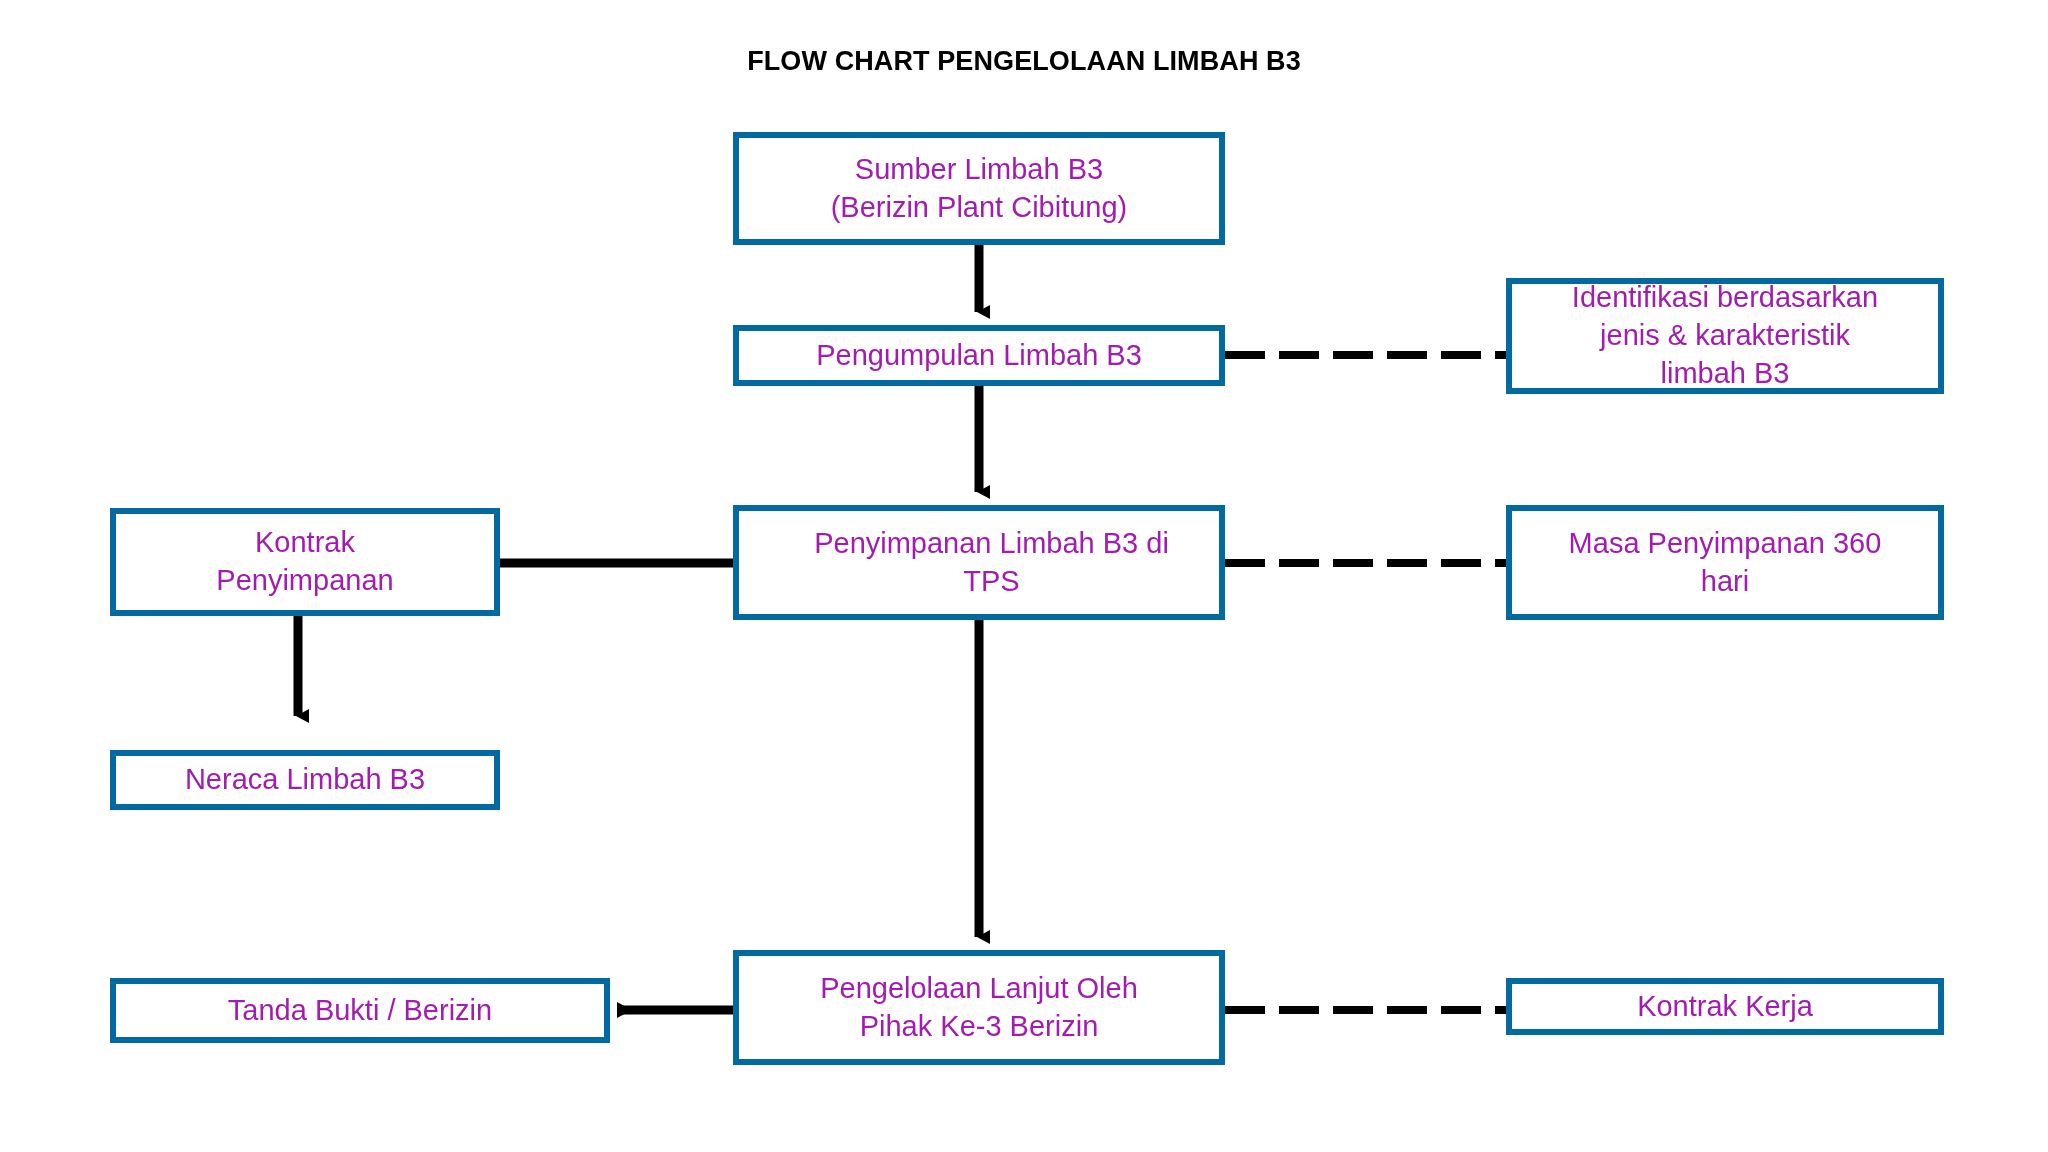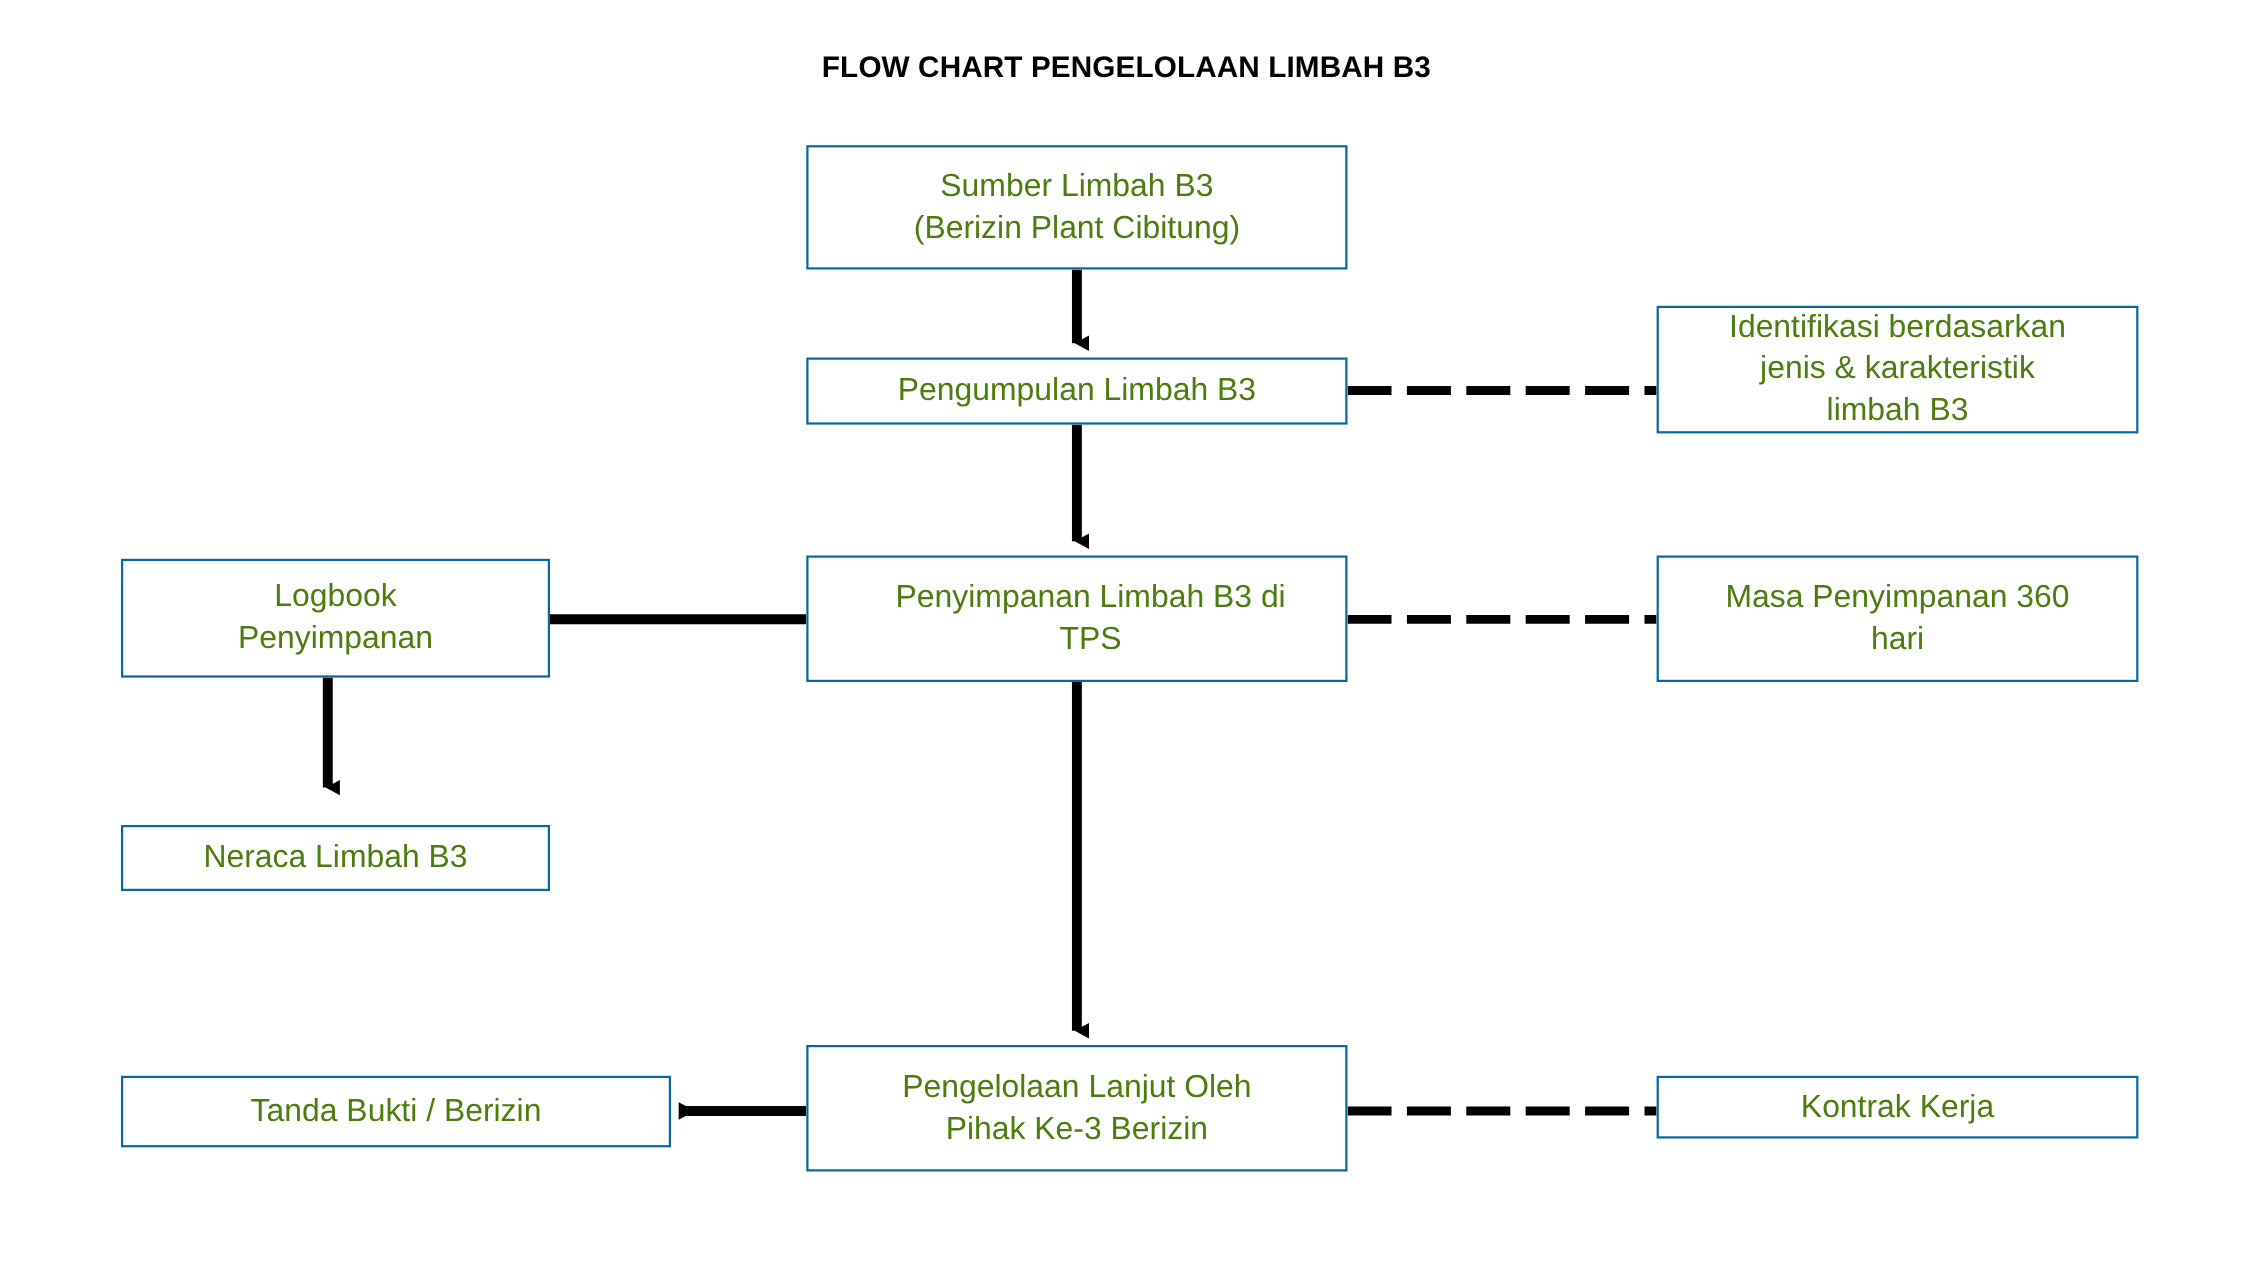--- a/index.html
+++ b/index.html
@@ -22,23 +22,23 @@
     width: 2048px;
     text-align: center;
     font-size: 27px;
     font-weight: bold;
     color: #000000;
     letter-spacing: 0.1px;
   }
   .node {
     position: absolute;
     box-sizing: border-box;
-    border: 2px solid #0369a1;
+    border: 6px solid #0369a1;
     background: #ffffff;
-    color: #4d7c0f;
+    color: #a21caf;
     display: flex;
     align-items: center;
     justify-content: center;
     text-align: center;
     font-size: 29px;
     line-height: 1.30;
     z-index: 3;
   }
   .node .txt { display: block; padding: 0 10px; }
   svg#wires {
@@ -124,21 +124,21 @@
 
   <div class="node" style="left:733px; top:950px; width:492px; height:115px;">
     <span class="txt">
       <span>Pengelolaan Lanjut Oleh</span><br>
       <span>Pihak Ke-3 Berizin</span>
     </span>
   </div>
 
   <div class="node" style="left:110px; top:508px; width:390px; height:108px;">
     <span class="txt">
-      <span>Logbook</span><br>
+      <span>Kontrak</span><br>
       <span>Penyimpanan</span>
     </span>
   </div>
 
   <div class="node" style="left:110px; top:727px; width:390px; height:60px;margin-top:23px;">
     <span class="txt">
       <span>Neraca Limbah B3</span>
     </span>
   </div>
 

